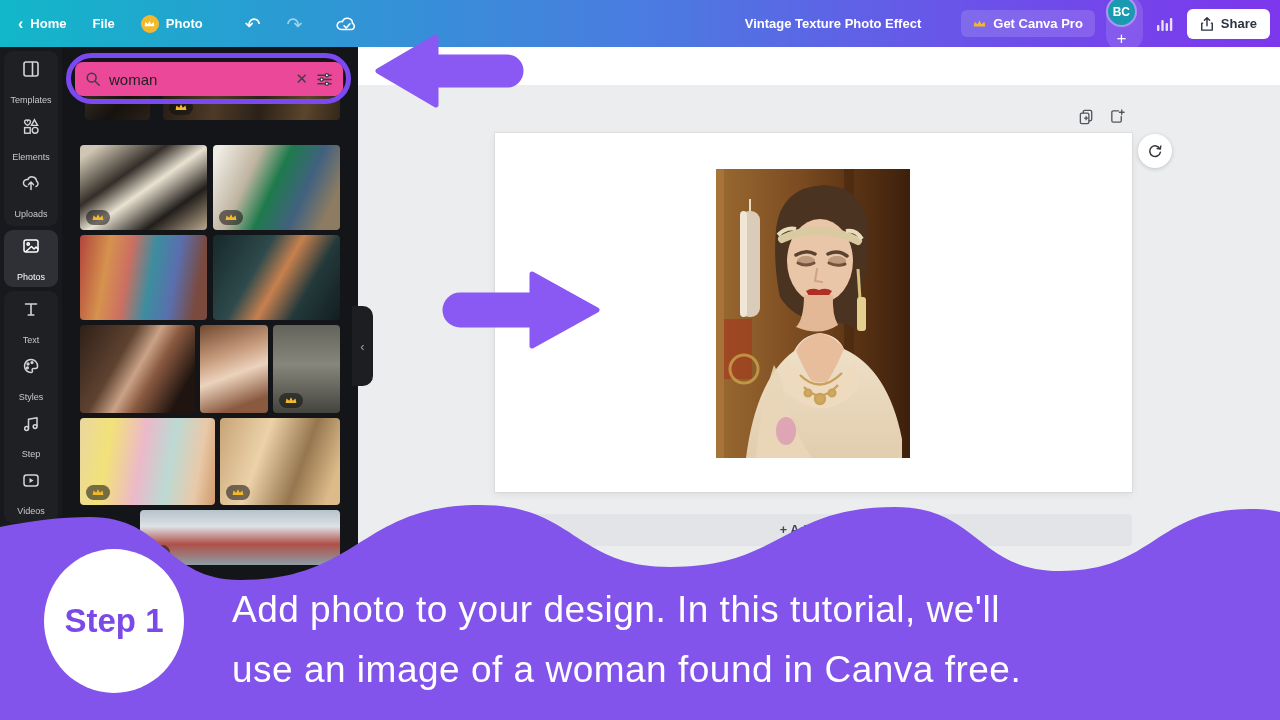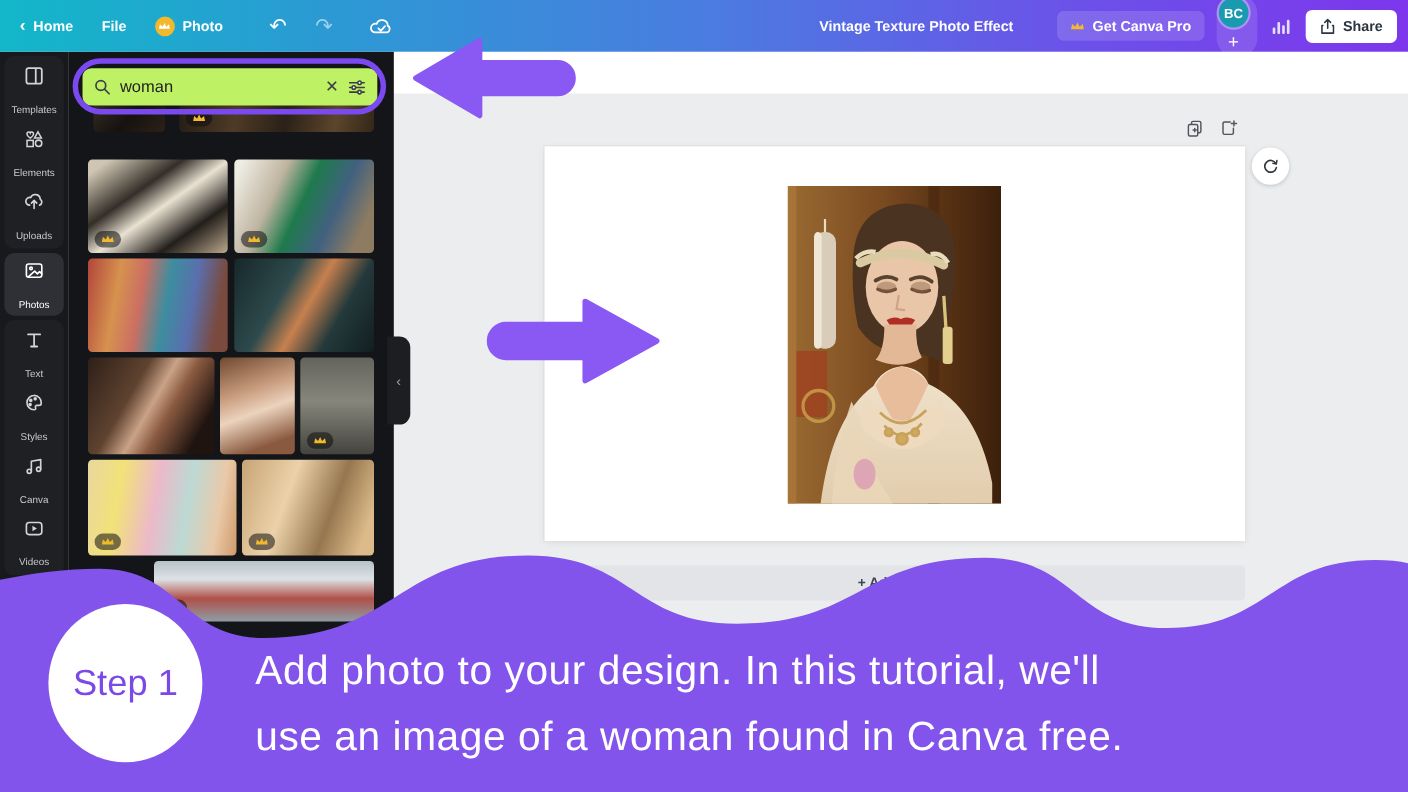--- a/index.html
+++ b/index.html
@@ -38,21 +38,21 @@
   .side-item { height:57px; display:flex; flex-direction:column; align-items:center;
     justify-content:center; gap:16px; color:#c7c9cc; cursor:pointer; }
   .side-item span.lbl { font-size:9px; }
   .side-item svg { stroke:#d2d4d7; }
   .side-item.active { background:#2f3036; border-radius:9px; margin:4px 4px; color:#fff; }
   .side-item.active svg { stroke:#fff; }
 
   
   .panel { position:absolute; left:62px; top:47px; width:296px; height:673px; background:#141518;
     overflow:hidden; z-index:5; }
-  .searchbox { position:absolute; left:13px; top:15px; width:268px; height:34px; background:#bef264;
+  .searchbox { position:absolute; left:13px; top:15px; width:268px; height:34px; background:#ec4899;
     border-radius:8px; display:flex; align-items:center; padding:0 10px; gap:8px; }
   .searchbox input { flex:1; border:none; outline:none; font-size:15px; color:#222;
     font-family:"Liberation Sans",sans-serif; background:transparent; min-width:0; }
   .clear-x { color:#3a3f45; font-size:15px; cursor:pointer; }
   .thumb { position:absolute; border-radius:4px; overflow:hidden; cursor:pointer; }
   .crown-badge { position:absolute; left:6px; bottom:5px; width:24px; height:15px;
     background:rgba(15,15,15,.55); border-radius:8px; display:flex; align-items:center; justify-content:center; }
   .collapse-tab { position:absolute; left:352px; top:306px; width:21px; height:80px; background:#1d1e22;
     border-radius:0 10px 10px 0; z-index:6; display:flex; align-items:center; justify-content:center;
     color:#9a9da3; font-size:13px; cursor:pointer; }
@@ -73,21 +73,21 @@
 
   
   .search-highlight { position:absolute; left:66px; top:53px; width:285px; height:51px;
     border:5px solid #7b49f0; border-radius:26px; z-index:30; pointer-events:none; }
   .arrow { position:absolute; z-index:40; }
 
   
   .wave { position:absolute; left:0; bottom:0; width:1280px; height:225px; z-index:50; }
   .step-circle { position:absolute; left:44px; top:549px; width:140px; height:144px; border-radius:50%;
     background:#fff; z-index:51; display:flex; align-items:center; justify-content:center; }
-  .step-circle span { color:#7b49e8; font-size:33px; font-weight:normal; }
+  .step-circle span { color:#7b49e8; font-size:33px; font-weight:bold; }
   .step-text { position:absolute; left:232px; top:580px; width:1000px; z-index:51; color:#fff;
     font-size:37px; font-weight:normal; letter-spacing:.5px; line-height:60px; }
 </style>
 </head>
 <body>
 
 <div class="stage">
 
   <div class="topbar">
     <div class="tb-left">
@@ -196,21 +196,21 @@
             <circle cx="6.4" cy="11.8" r="0.9" fill="#d2d4d7"></circle>
         </svg>
         <span class="lbl">Styles</span>
       </div>
       <div class="side-item">
         <svg viewBox="0 0 20 20" width="20" height="20" fill="none" stroke-width="1.5" stroke-linejoin="round">
           <path d="M7.5 15.5 V6.3 L16 4.8 V13.6"></path>
             <circle cx="5.6" cy="15.5" r="1.9"></circle>
             <circle cx="14.1" cy="13.6" r="1.9"></circle>
         </svg>
-        <span class="lbl">Canva</span>
+        <span class="lbl">Step</span>
       </div>
       <div class="side-item">
         <svg viewBox="0 0 20 20" width="20" height="20" fill="none" stroke-width="1.5">
           <rect x="3" y="5" width="14" height="11" rx="2.5"></rect>
             <path d="M8.5 8 L12.5 10.5 L8.5 13 Z" fill="#d2d4d7" stroke="none"></path>
         </svg>
         <span class="lbl">Videos</span>
       </div>
     </div>
   </div>

